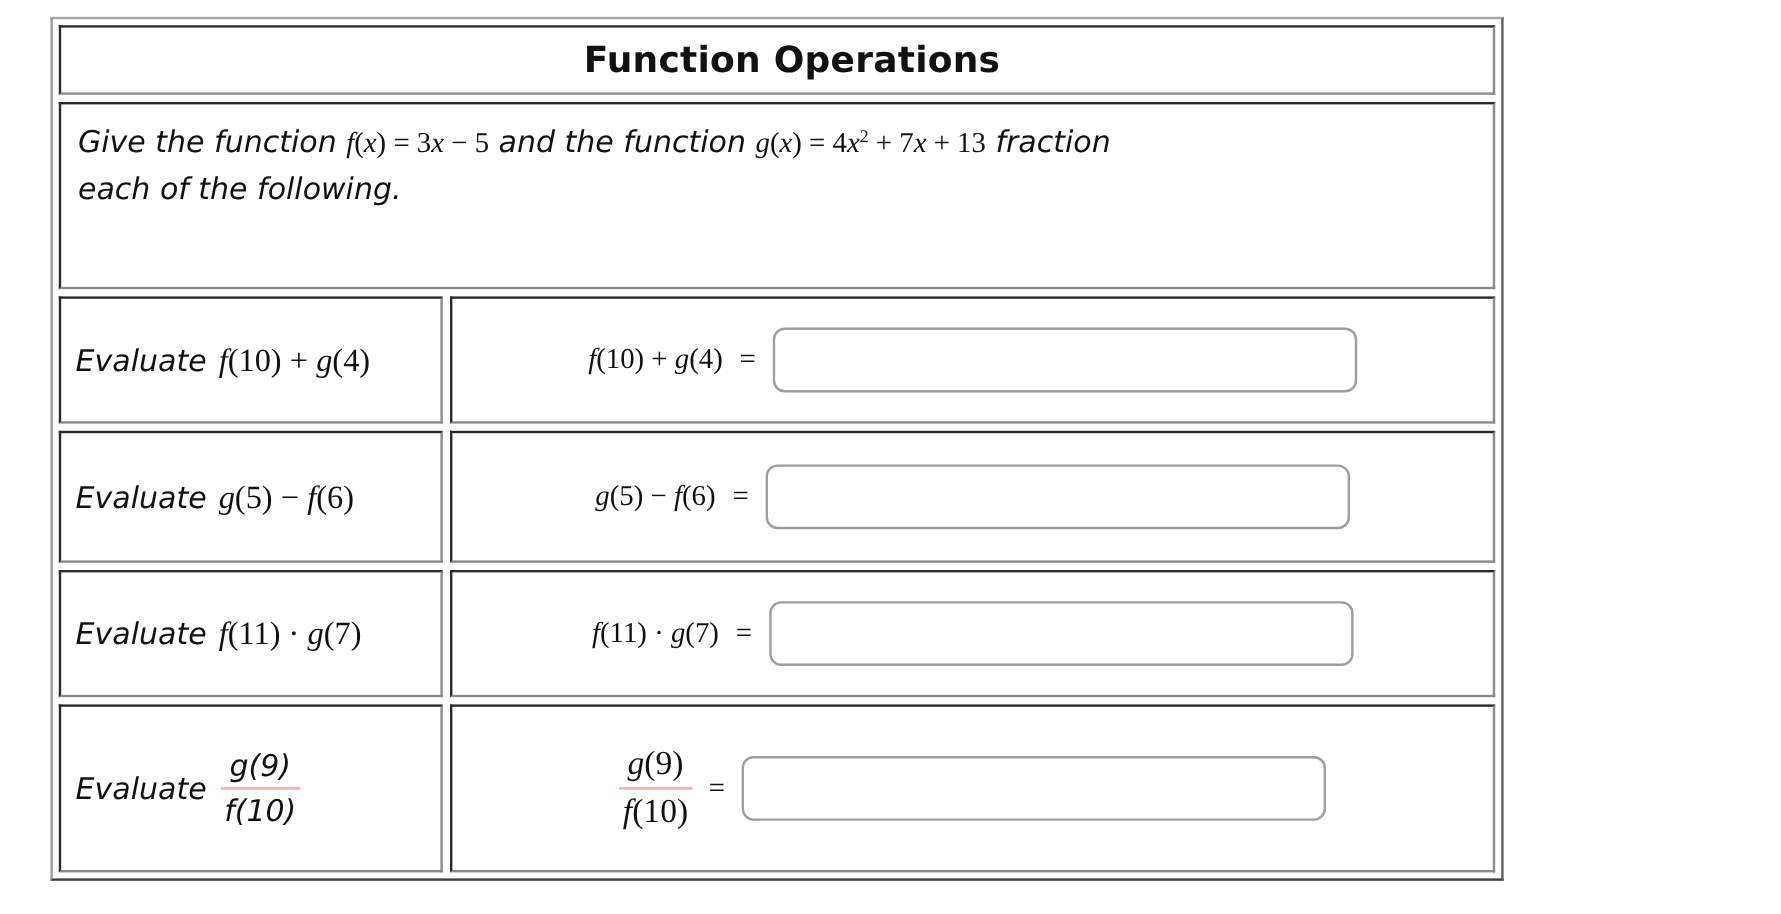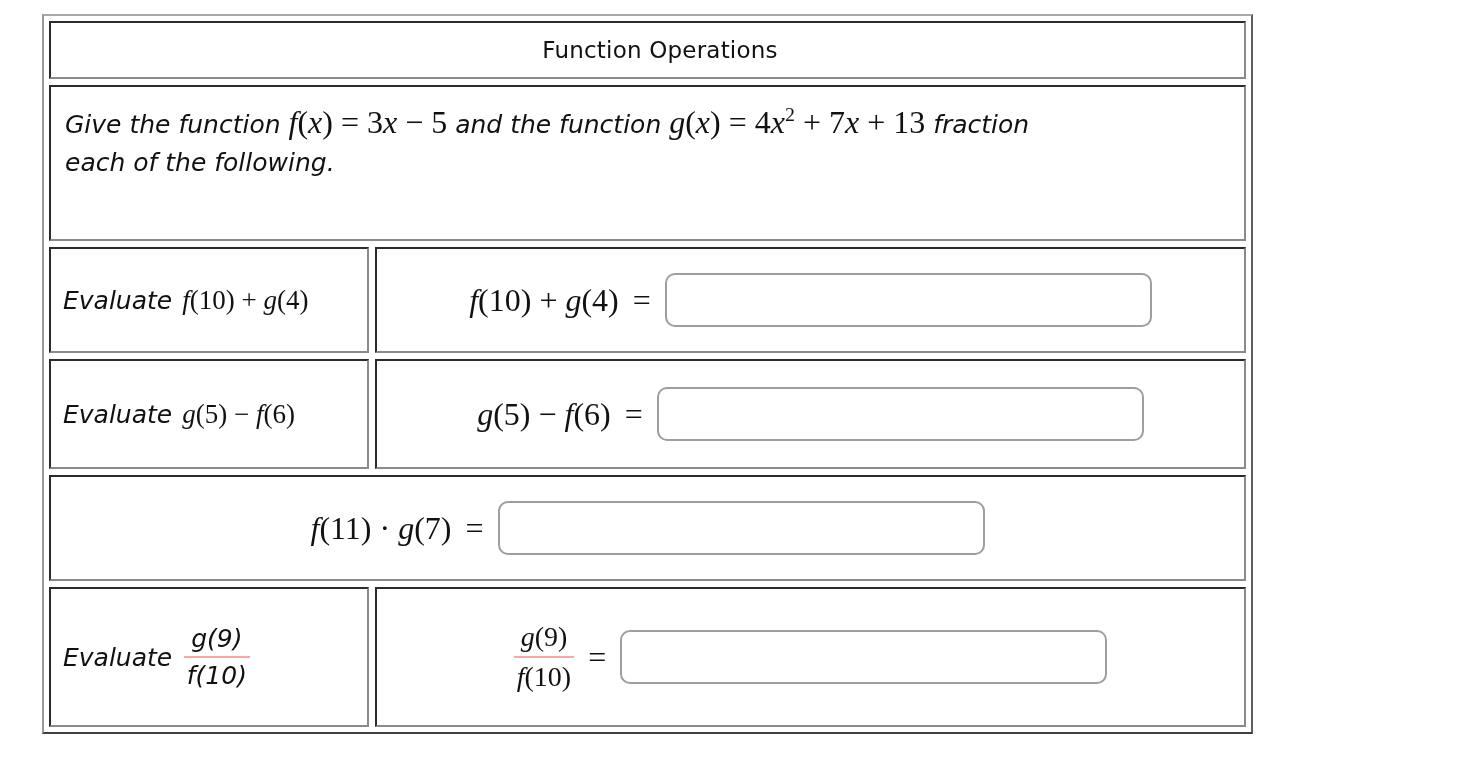--- a/index.html
+++ b/index.html
@@ -32,37 +32,37 @@
     border: 2px solid;
     border-color: #2b2b2b #8a8a8a #8a8a8a #2b2b2b;
   }
   .header-cell {
     height: 58px;
     display: flex;
     align-items: center;
     justify-content: center;
   }
   .title {
-    font-weight: normal;
-    font-size: 23px;
+    font-weight: bold;
+    font-size: 30px;
     letter-spacing: 0.2px;
     margin-left: 25px;
   }
   .instr-cell {
     height: 156px;
     padding: 8px 14px 0 14px;
     font-style: italic;
     font-size: 25px;
     line-height: 38px;
   }
   .instr-line3 { margin-top: 37px; }
   .math {
     font-family: "Liberation Serif", serif;
     font-style: normal;
-    font-size: 32px;
+    font-size: 24px;
   }
   .math i { font-style: italic; }
   .math sup { font-size: 0.62em; }
   .qrow { display: flex; gap: 6px; }
   .row-1 { height: 106px; }
   .row-2 { height: 110px; }
   .row-3 { height: 106px; }
   .row-4 { height: 140px; }
   .left-cell {
     width: 320px;
@@ -160,20 +160,25 @@
     <div class="cell right-cell">
       <div class="inline-wrap">
         <span class="math"><i>g</i>(5) − <i>f</i>(6)</span>
         <span class="math">=</span>
         <input class="answer-input" type="text" value="" style="">
       </div>
     </div>
   </div>
 
   <div class="qrow row-3">
+    <div class="cell left-cell">
+      <div>
+        <span class="prompt">Evaluate</span><span class="math"><i>f</i>(11) · <i>g</i>(7)</span>
+      </div>
+    </div>
     <div class="cell right-cell">
       <div class="inline-wrap">
         <span class="math"><i>f</i>(11) · <i>g</i>(7)</span>
         <span class="math">=</span>
         <input class="answer-input" type="text" value="" style="">
       </div>
     </div>
   </div>
 
   <div class="qrow row-4">

